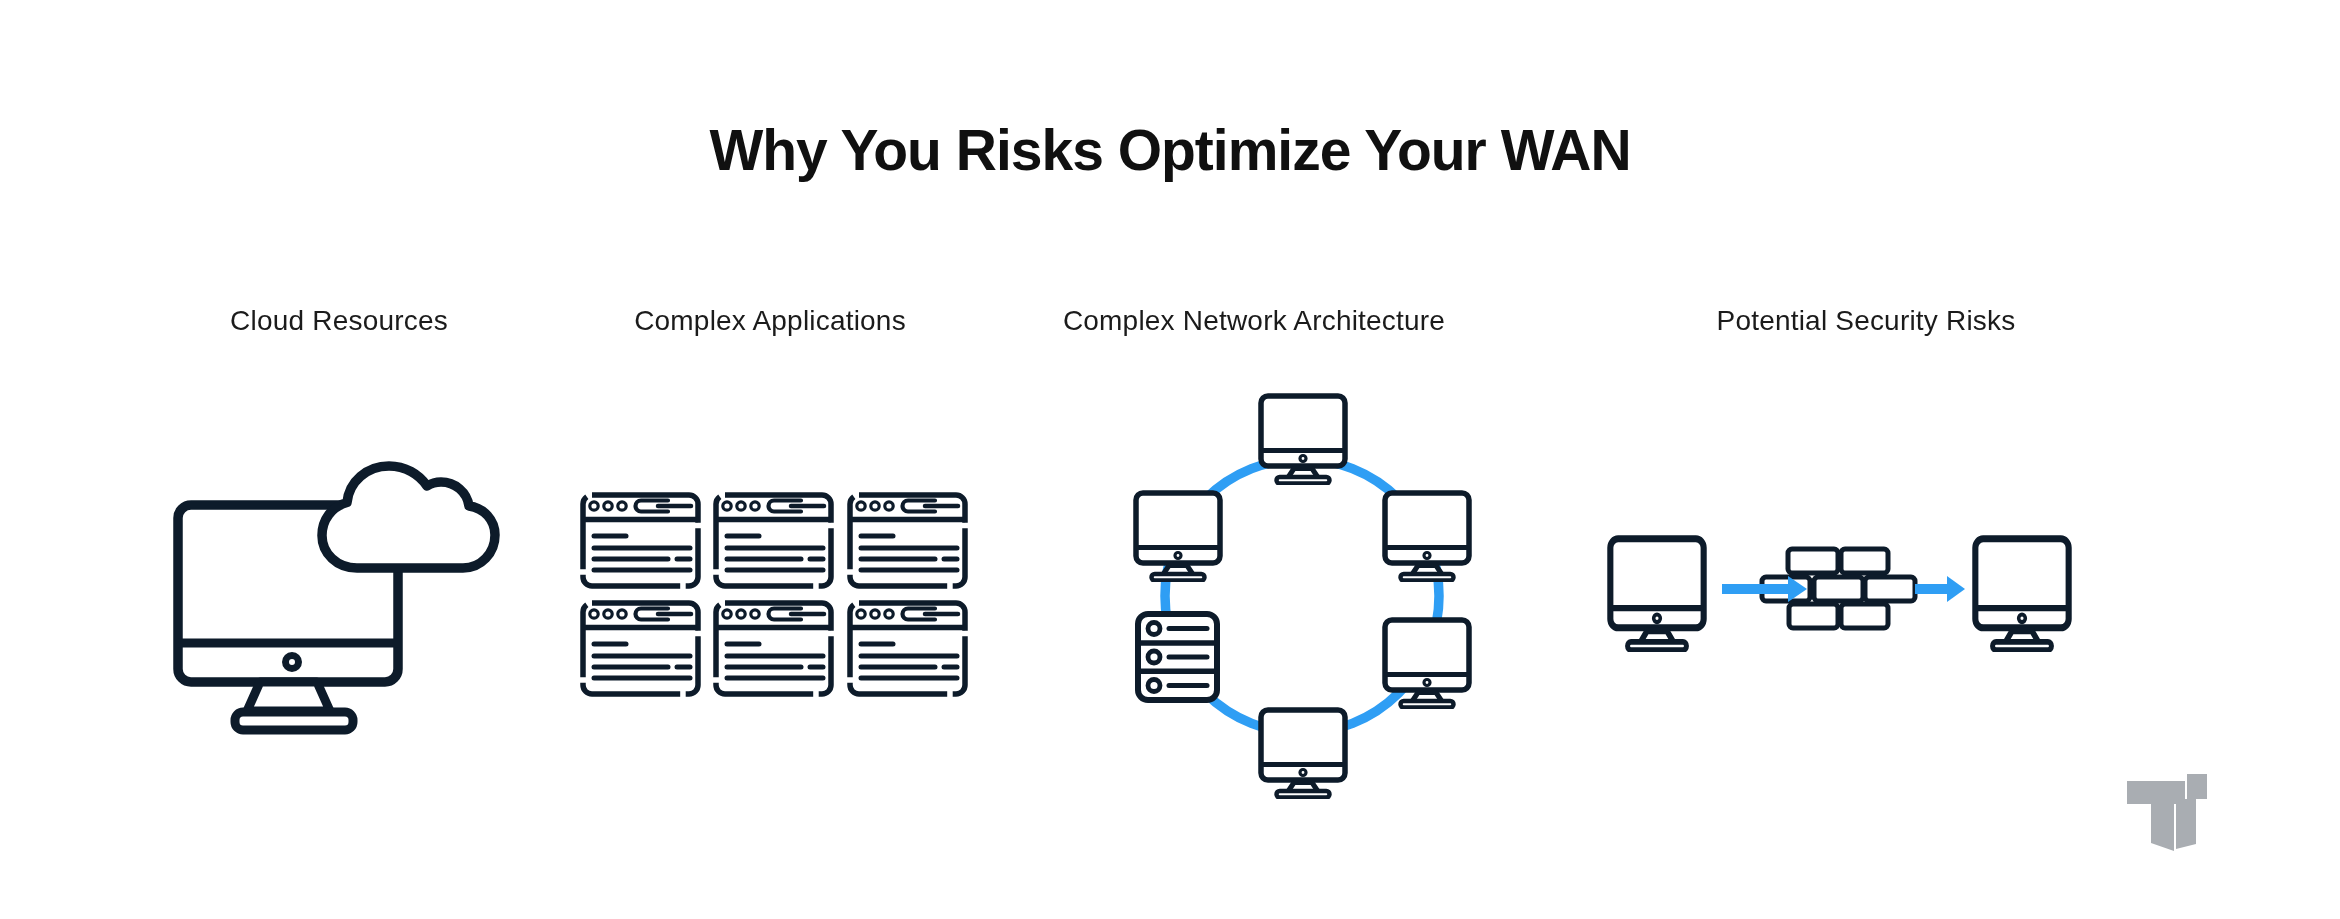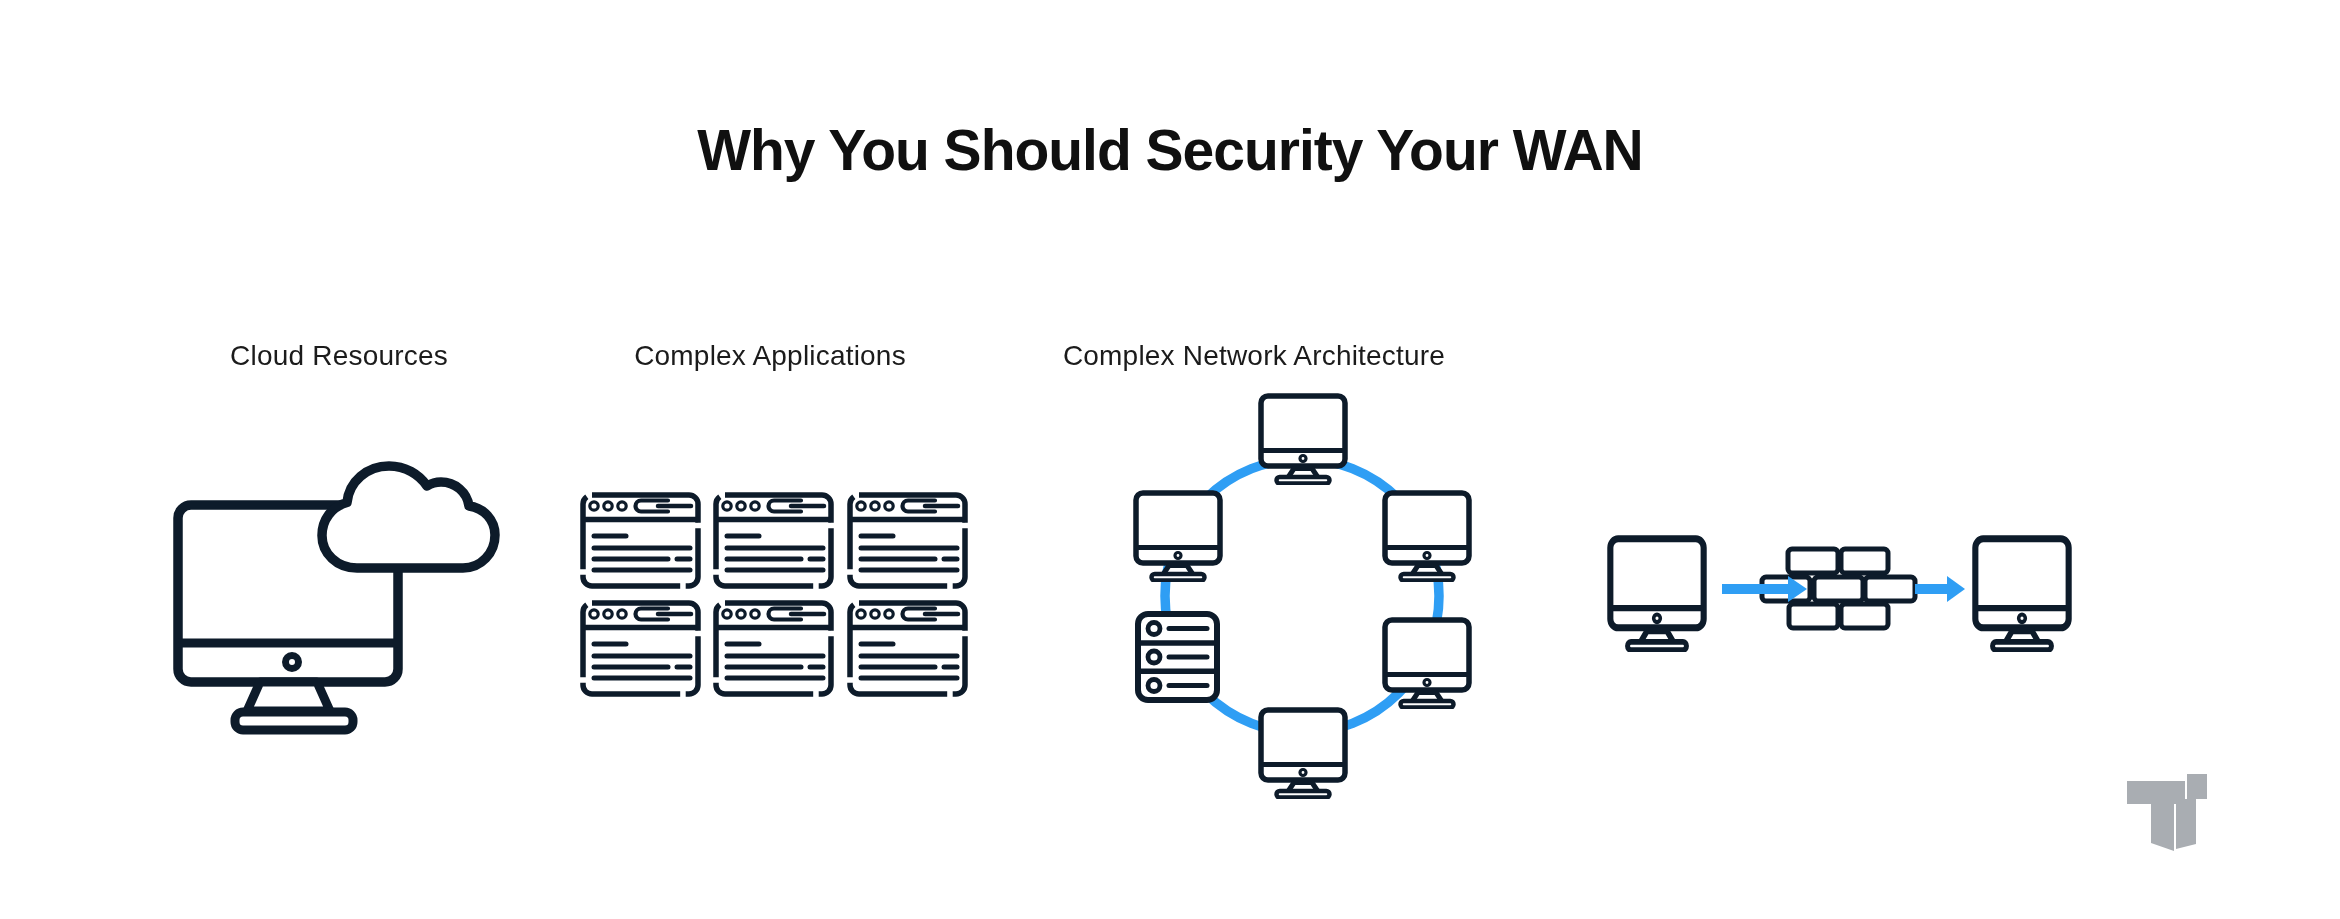--- a/index.html
+++ b/index.html
@@ -15,21 +15,21 @@
     position:relative;width:2340px;height:919px;background:var(--bg);
     font-family:"Liberation Sans", sans-serif;overflow:hidden;
   }
   .title{
     position:absolute;left:0;top:121px;width:100%;text-align:center;
     font-size:57px;font-weight:bold;letter-spacing:-1px;color:var(--title);
     line-height:1.05;margin:0;
   }
   .section-label{
     position:absolute;top:304px;width:420px;text-align:center;
-    font-size:28px;color:var(--label);letter-spacing:0.2px;line-height:1.2;margin-top:35px;
+    font-size:28px;color:var(--label);letter-spacing:0.2px;line-height:1.2;
   }
   .lbl-cloud{left:129px;}
   .lbl-apps{left:560px;}
   .lbl-network{left:1044px;}
   .lbl-security{left:1656px;}
   svg{position:absolute;overflow:visible;}
   .svg-cloud{left:150px;top:430px;}
   .svg-apps{left:575px;top:485px;}
   .svg-network{left:1080px;top:370px;}
   .svg-security{left:1590px;top:510px;}
@@ -66,25 +66,26 @@
       <line class="ink rc" x1="14" y1="56" x2="110" y2="56" stroke-width="5"></line>
       <line class="ink rc" x1="14" y1="67" x2="88" y2="67" stroke-width="5"></line>
       <line class="ink rc" x1="97" y1="67" x2="110" y2="67" stroke-width="5"></line>
       <line class="ink rc" x1="14" y1="78" x2="110" y2="78" stroke-width="5"></line>
     </symbol>
   </defs>
 </svg>
 
 <div class="canvas">
 
-  <h1 class="title">Why You Should Security Your WAN</h1>
+  <h1 class="title">Why You Risks Optimize Your WAN</h1>
 
   <div class="section-label lbl-cloud">Cloud Resources</div>
   <div class="section-label lbl-apps">Complex Applications</div>
   <div class="section-label lbl-network">Complex Network Architecture</div>
+  <div class="section-label lbl-security">Potential Security Risks</div>
 
   <svg class="svg-cloud" width="400" height="330" viewBox="0 0 400 330">
     <g>
       <rect class="ink-w" x="28" y="75" width="220" height="177" rx="13" stroke-width="9.5"></rect>
       <line class="ink" x1="28" y1="213" x2="248" y2="213" stroke-width="9"></line>
       <circle class="ink" cx="142" cy="232" r="6.5" stroke-width="7" fill="#fff"></circle>
       <path class="ink-w rj" d="M110,252 L167,252 L180,281 L97,281 Z" stroke-width="9"></path>
       <rect class="ink-w" x="85" y="282" width="118" height="18" rx="8" stroke-width="9"></rect>
     </g>
     <path class="ink-w rj" stroke-width="9.5" d="M207,138 L313,138

